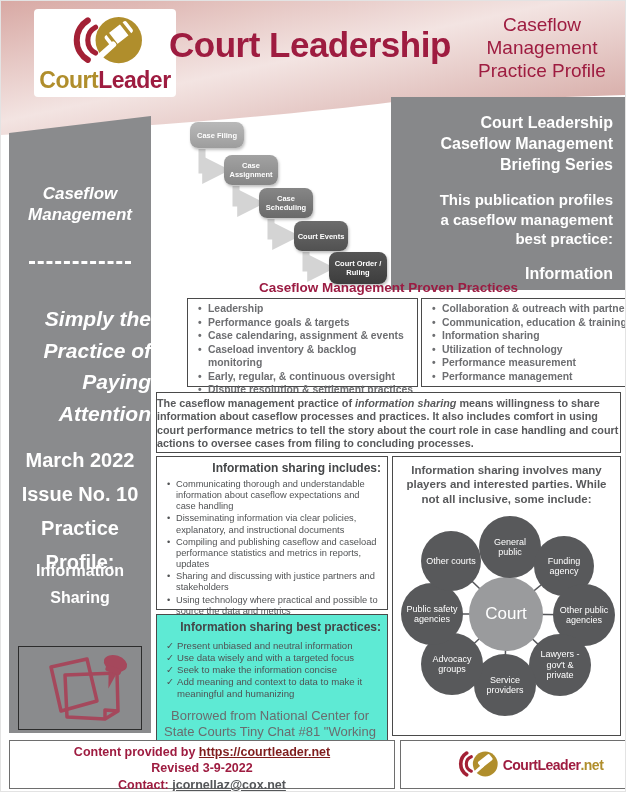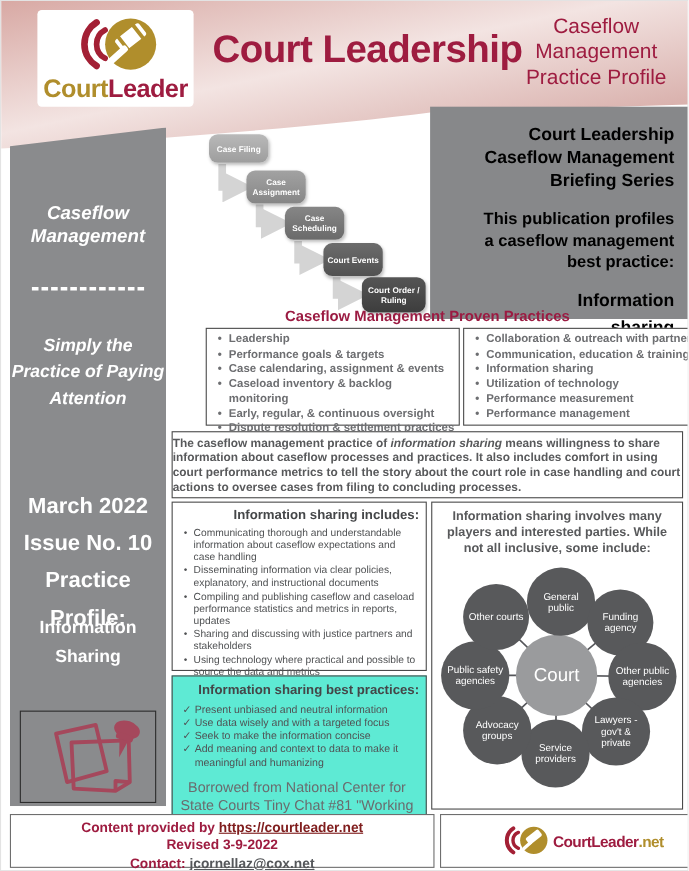--- a/index.html
+++ b/index.html
@@ -8,40 +8,40 @@
   #page{position:relative;width:626px;height:792px;background:#ffffff;overflow:hidden;border:1px solid #e3e3e3;}
 
   
   #pink-band{position:absolute;left:0;top:0;width:626px;height:140px;}
   #logo-box{position:absolute;left:33px;top:8px;width:142px;height:88px;background:#fff;border-radius:4px;
     display:flex;flex-direction:column;align-items:center;justify-content:flex-start;padding-top:4px;}
   .brand-text{font-size:23px;font-weight:bold;letter-spacing:-0.5px;line-height:1;}
   .brand-court{color:#b08e2c;}
   .brand-leader{color:#9e1c40;}
   .brand-net{color:#b08e2c;}
-  #page-title{position:absolute;left:168px;top:24px;width:330px;text-align:center;
+  #page-title{position:absolute;left:168px;top:24px;width:330px;
     font-size:35px;font-weight:bold;color:#9e1c40;letter-spacing:-0.5px;}
   #profile-label{position:absolute;right:8px;top:12px;width:150px;text-align:center;
     font-size:19px;font-weight:normal;color:#9e1c40;line-height:1.22;}
 
   
   #briefing-panel{position:absolute;left:390px;top:96px;width:236px;height:193px;background:#87888a;
-    color:#000000;text-align:right;padding:16px 14px 10px 14px;}
+    color:#ffffff;text-align:right;padding:16px 14px 10px 14px;}
   #briefing-title{font-size:16px;font-weight:bold;line-height:1.3;width:185px;margin-left:auto;}
   #briefing-subtitle{font-size:15px;font-weight:bold;line-height:1.3;width:185px;margin-left:auto;margin-top:15px;}
   #briefing-highlight{font-size:16px;font-weight:bold;line-height:1.6;width:110px;margin-left:auto;margin-top:12px;}
 
   
   #sidebar{position:absolute;left:8px;top:112px;width:142px;height:620px;background:#8a8b8d;color:#fff;
     clip-path:polygon(0 20px,100% 3px,100% 100%,0 100%);}
   #sb-heading{position:absolute;top:70px;left:0;width:100%;text-align:center;
     font-size:17px;font-weight:bold;font-style:italic;line-height:1.25;}
   #sb-dashes{position:absolute;top:148px;left:14%;width:72%;border-top:3px dashed #ffffff;}
-  #sb-tagline{position:absolute;top:190px;left:0;width:100%;text-align:center;
-    font-size:16px;font-weight:bold;font-style:italic;line-height:1.5;}
+  #sb-tagline{position:absolute;top:190px;left:0;width:100%;text-align:right;
+    font-size:21px;font-weight:bold;font-style:italic;line-height:1.5;}
   #sb-issue{position:absolute;top:330px;left:0;width:100%;text-align:center;
     font-size:20px;font-weight:bold;line-height:1.7;}
   #sb-topic{position:absolute;top:444px;left:0;width:100%;text-align:center;
     font-size:16px;font-weight:bold;line-height:1.7;}
   #sb-art{position:absolute;top:533px;left:9px;width:124px;height:84px;border:1px solid #2c2c2c;
     display:flex;align-items:center;justify-content:center;}
 
   
   #flowchart{position:absolute;left:155px;top:112px;width:235px;height:172px;}
   #flow-arrows{position:absolute;left:0;top:0;}

